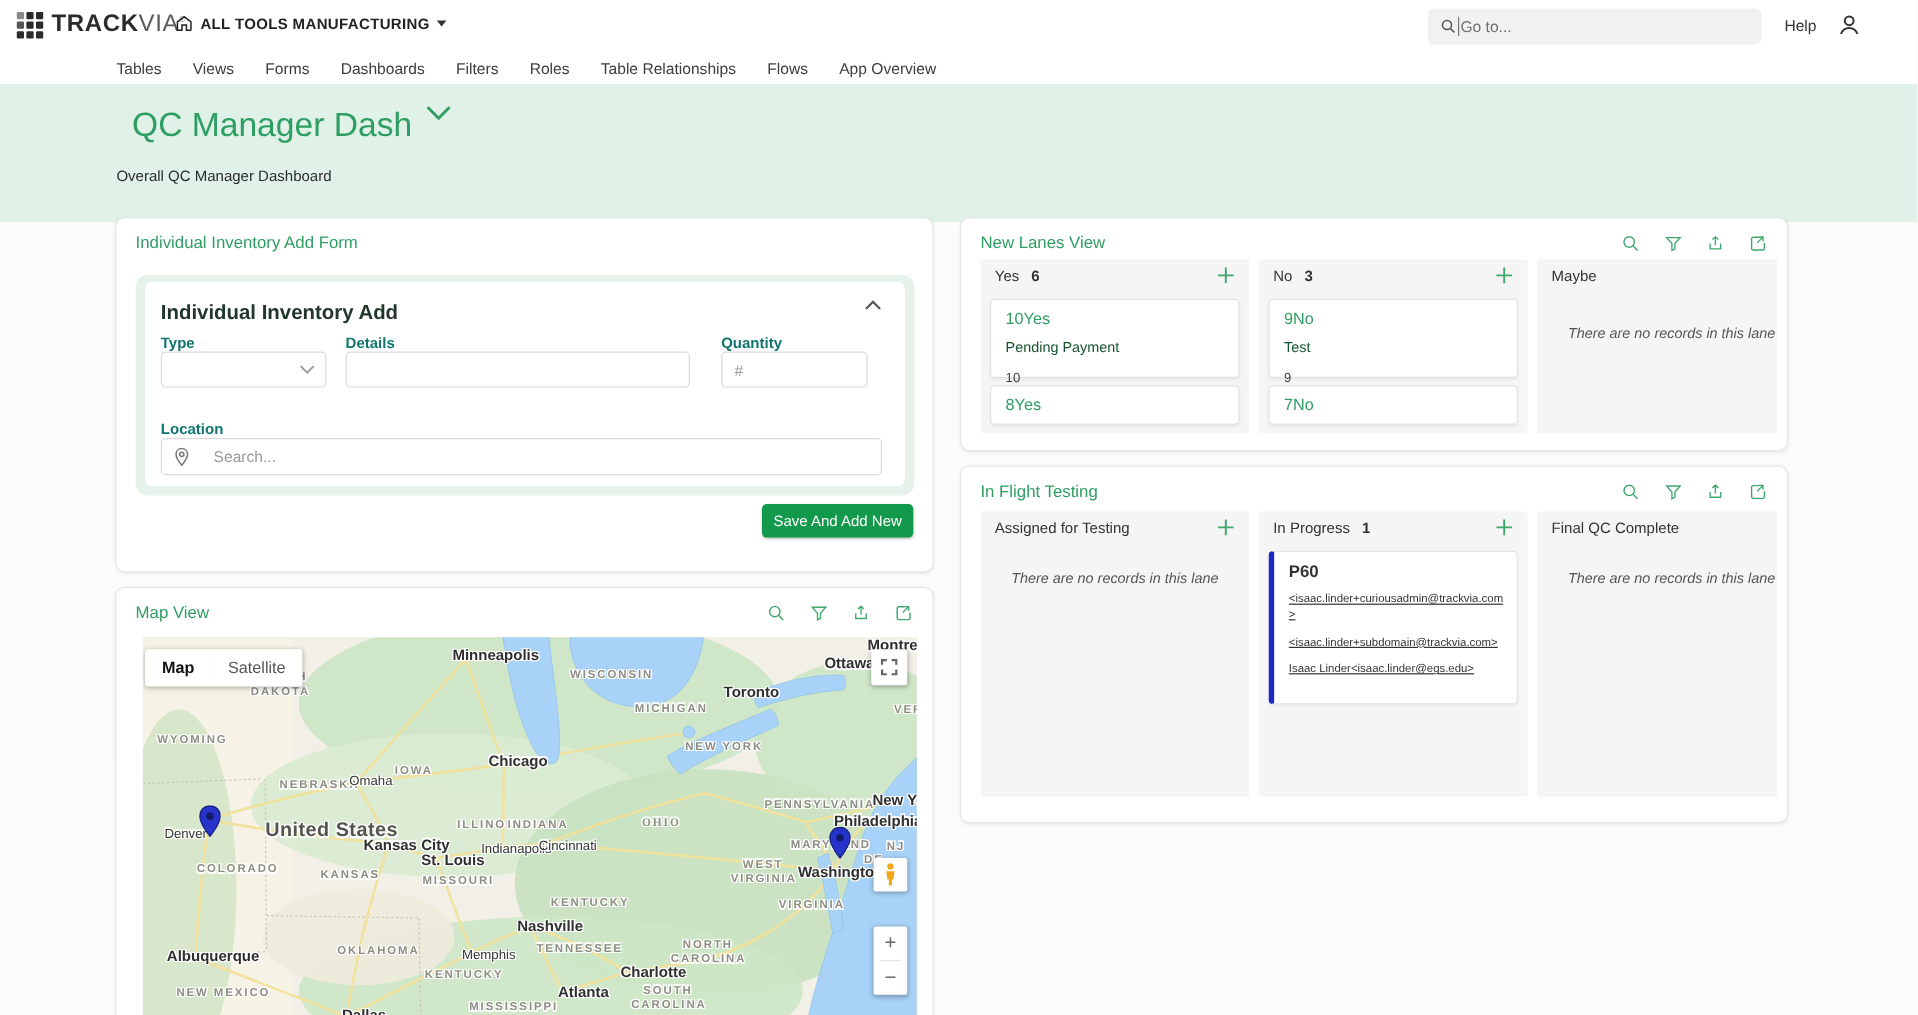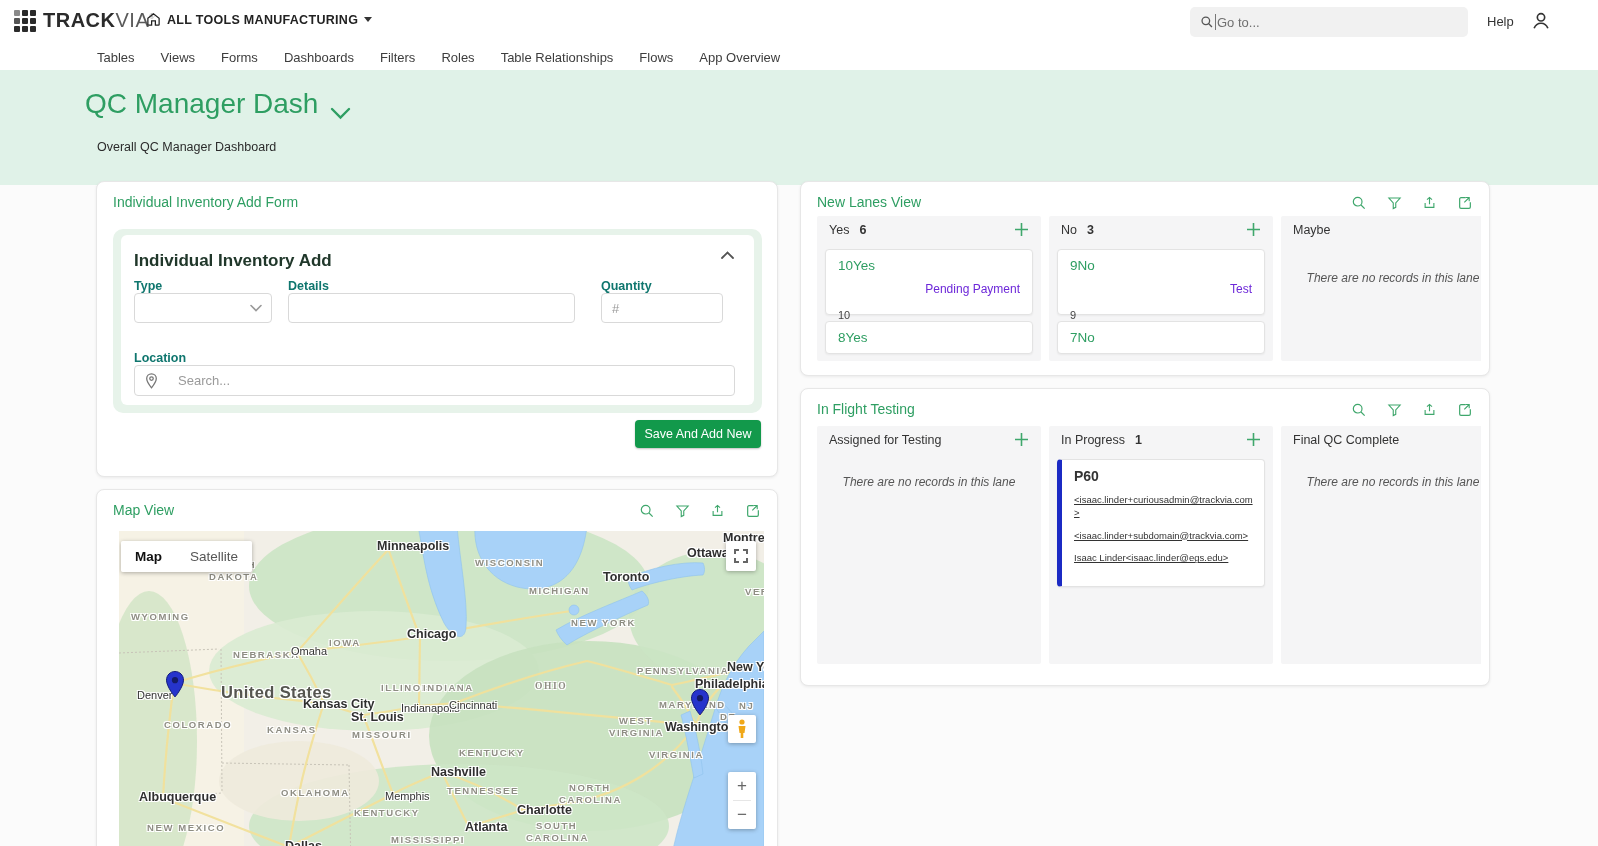--- a/index.html
+++ b/index.html
@@ -26,21 +26,21 @@
   .help-link { position:absolute; left:1487px; top:14px; font-size:13px; color:#333; }
   .avatar-btn { position:absolute; left:1530px; top:10px; }
 
   
   .navbar { position:absolute; left:0; top:44px; width:100%; height:26px; background:#fff; z-index:5; }
   .navtabs { position:absolute; left:97px; top:0; display:flex; gap:26px; align-items:center; height:26px; }
   .navtabs .tab { font-size:13px; color:#3d3d3d; cursor:pointer; white-space:nowrap; }
 
   
   .banner { position:absolute; left:0; top:70px; width:100%; height:115px; background:#e0f2e8; }
-  .banner-title-row { position:absolute; left:85px; top:18px; display:flex; align-items:flex-end; gap:12px; }
+  .banner-title-row { position:absolute; left:110px; top:18px; display:flex; align-items:flex-start; gap:12px; }
   .banner-title { font-size:28px; color:#2e9e62; font-weight:400; }
   .banner-sub { position:absolute; left:97px; top:70px; font-size:12.5px; color:#2b2b2b; }
 
   
   .panel { position:absolute; background:#fff; border:1px solid #e7e7e7; border-radius:8px;
     box-shadow:0 1px 3px rgba(0,0,0,.07); z-index:2; overflow:hidden; }
   .ptitle { position:absolute; left:16px; top:12px; font-size:14px; color:#2e9e62; }
   .ptools { position:absolute; right:16px; top:13px; display:flex; gap:20px; align-items:center; }
   .ptools svg { display:block; cursor:pointer; }
 
@@ -62,21 +62,21 @@
   
   .lanes { position:absolute; left:16px; width:664px; display:flex; gap:8px; overflow:hidden; }
   .lane { flex:0 0 224px; width:224px; background:#f5f5f6; border-radius:2px; overflow:hidden; position:relative; }
   .lane-head { display:flex; align-items:center; height:27px; padding:0 12px; }
   .lane-name { font-size:12.5px; color:#333; }
   .lane-count { font-size:12.5px; font-weight:700; color:#333; margin-left:10px; }
   .lane-plus { margin-left:auto; cursor:pointer; display:flex; }
   .lane-cards { padding:0 8px; }
   .kcard { background:#fff; border:1px solid #e3e3e3; border-radius:4px; box-shadow:0 1px 2px rgba(0,0,0,.05); padding:8px 12px; margin-top:6px; cursor:pointer; }
   .kcard-title { font-size:13.5px; color:#2e9e62; }
-  .kcard-detail { font-size:12px; color:#6d28d9; margin-top:9px;text-align:right; }
+  .kcard-detail { font-size:12px; color:#14532d; margin-top:9px; }
   .kcard-qty { font-size:11px; color:#444; margin-top:13px; }
   .kcard.tall { height:66px; }
   .kempty { font-size:12px; font-style:italic; color:#555; text-align:center; padding:0 10px; }
   .kcard.p60 { border-left:5px solid #1b2ac4; height:128px; padding:8px 10px 8px 12px; }
   .p60-title { font-size:14px; font-weight:700; color:#333; }
   .kmail { font-size:9.5px; color:#333; margin-top:10px; word-break:break-all; line-height:1.35;text-decoration:underline; }
 
   
   .map { position:absolute; left:22px; top:41px; width:645px; height:360px; background:#f2efe7; overflow:hidden; cursor:grab; }
   .map svg.mapbg { position:absolute; left:0; top:0; }

